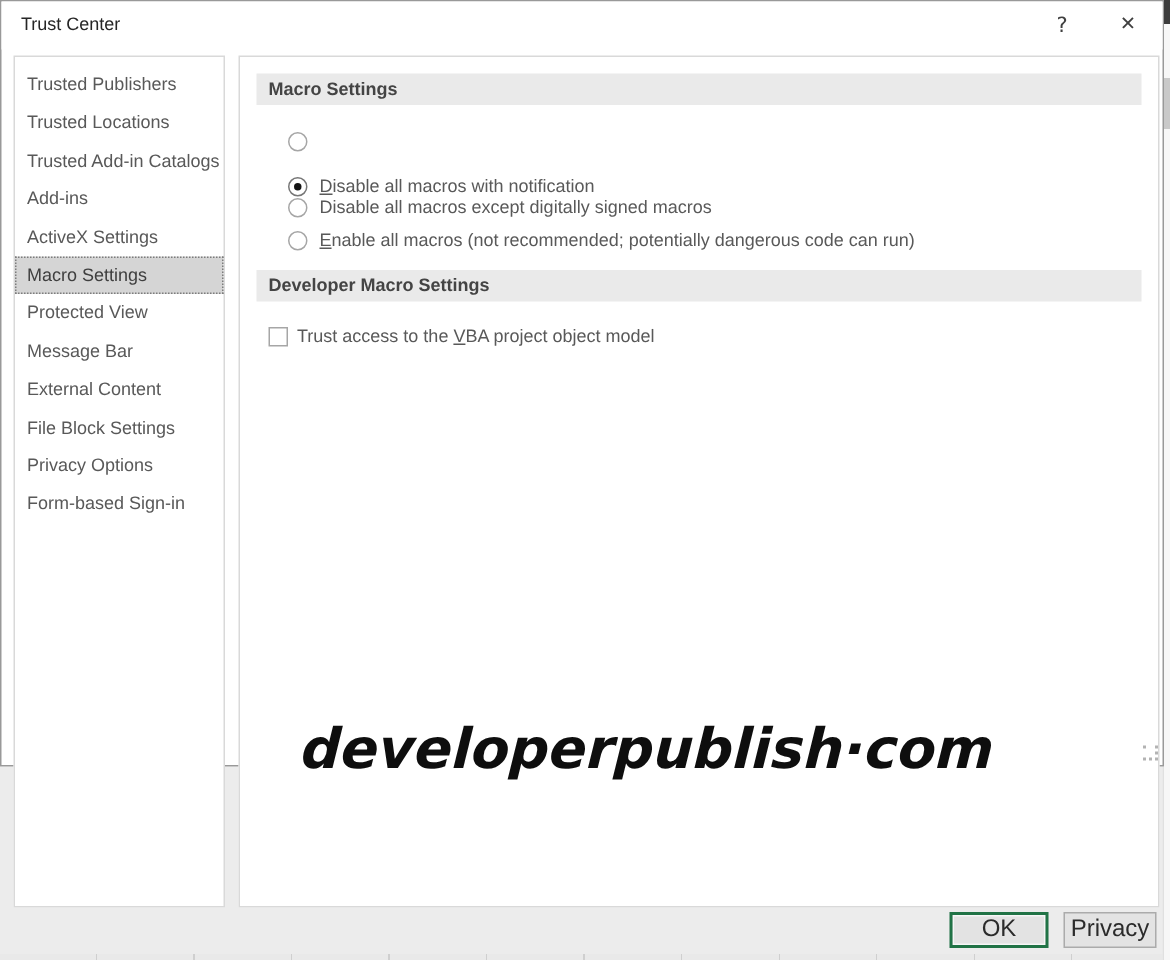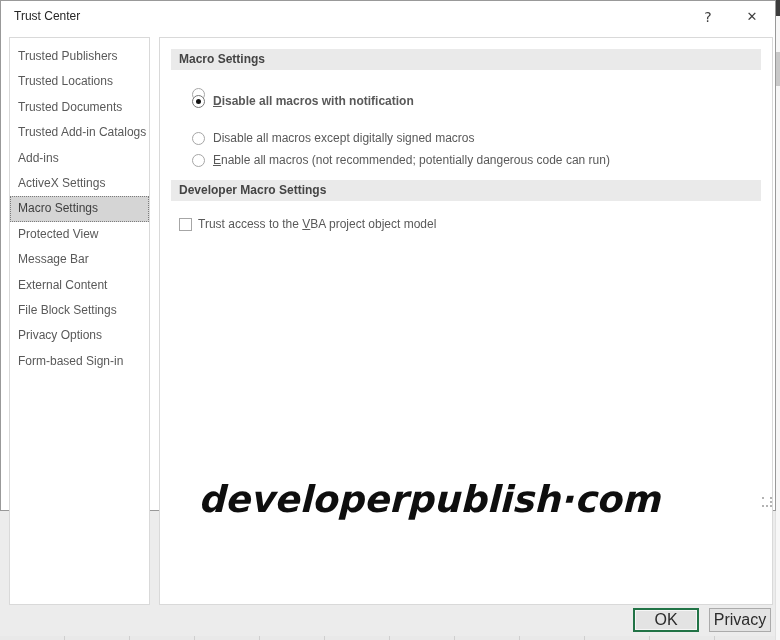--- a/index.html
+++ b/index.html
@@ -74,42 +74,41 @@
 
     <div class="titlebar">
       <div class="title">Trust Center</div>
       <div class="cap-btn help-btn">?</div>
       <div class="cap-btn close-btn">✕</div>
     </div>
 
     <div class="panel sidebar">
       <div class="side-item">Trusted Publishers</div>
       <div class="side-item">Trusted Locations</div>
-      <div class="side-item">Trusted Documents</div>
       <div class="side-item">Trusted Add-in Catalogs</div>
       <div class="side-item">Add-ins</div>
       <div class="side-item">ActiveX Settings</div>
       <div class="side-item selected">Macro Settings</div>
       <div class="side-item">Protected View</div>
       <div class="side-item">Message Bar</div>
       <div class="side-item">External Content</div>
       <div class="side-item">File Block Settings</div>
       <div class="side-item">Privacy Options</div>
       <div class="side-item">Form-based Sign-in</div>
     </div>
 
     <div class="panel main">
 
       <div class="section-bar bar-macro">Macro Settings</div>
 
       <div class="opt-row" style="top:45px;">
         <span class="radio"></span>
       </div>
 
-      <div class="opt-row" style="top:52px;font-weight:bold;">
+      <div class="opt-row" style="top:75px;">
         <span class="radio on"></span>
         <span class="opt-label"><span></span><span class="accel">D</span><span>isable all macros with notification</span></span>
       </div>
 
       <div class="opt-row" style="top:89px;">
         <span class="radio"></span>
         <span class="opt-label"><span>Disable all macros except di</span><span class="accel">g</span><span>itally signed macros</span></span>
       </div>
 
       <div class="opt-row" style="top:111px;">

